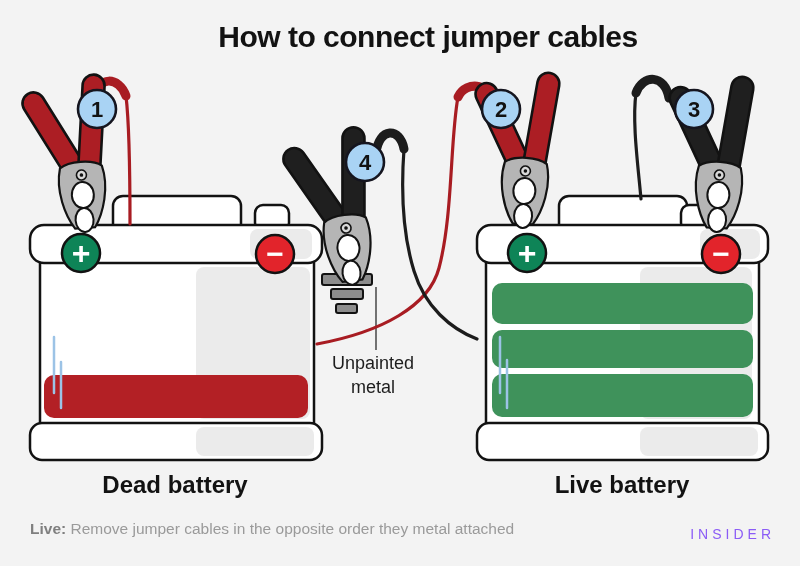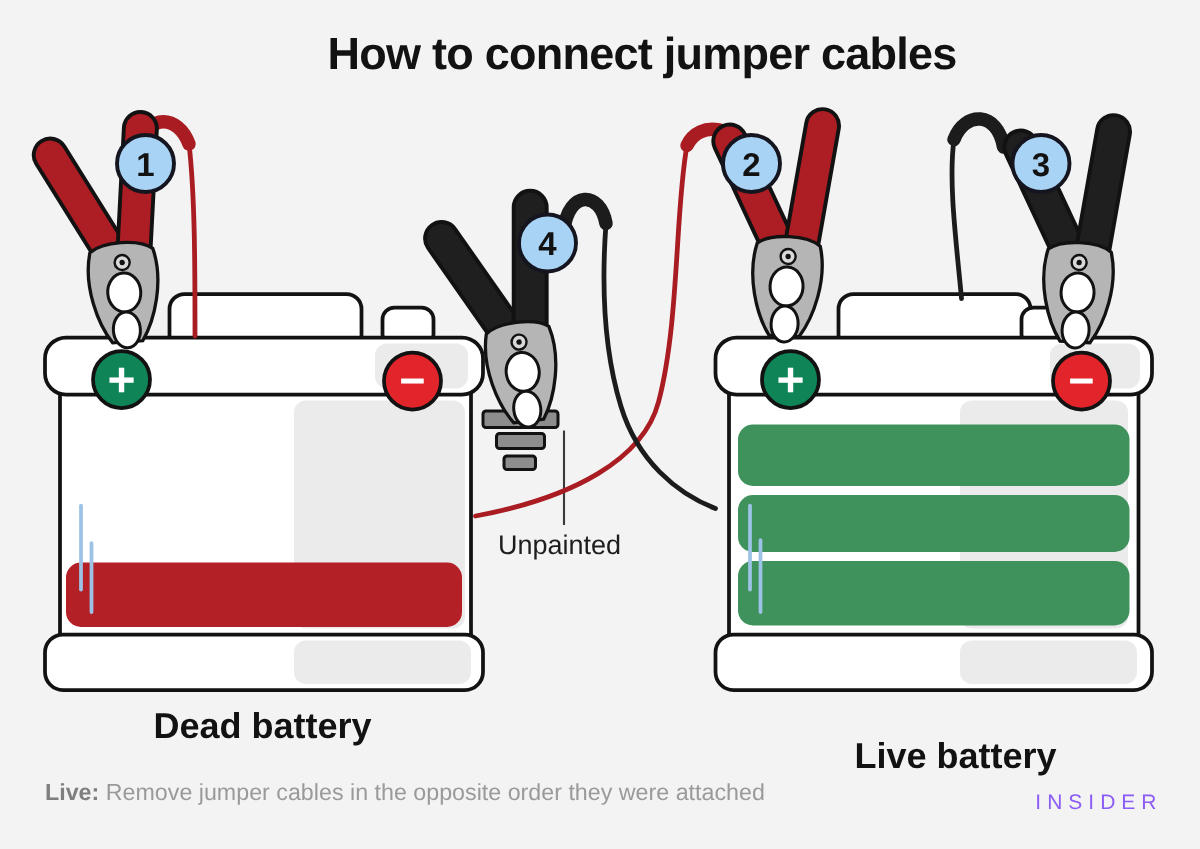--- a/index.html
+++ b/index.html
@@ -5,21 +5,21 @@
   html,body{margin:0;padding:0;}
   body{font-family:"Liberation Sans","DejaVu Sans",sans-serif;background:#f3f3f3;}
   .stage{position:relative;width:800px;height:566px;background:#f3f3f3;overflow:hidden;}
   .diagram-svg{position:absolute;left:0;top:0;}
 
   .page-title{position:absolute;left:0;top:20px;width:800px;text-align:center;
     font-size:30px;font-weight:700;color:#121212;letter-spacing:-0.5px;margin-left:28px;}
   .battery-label{position:absolute;top:471px;width:250px;text-align:center;
     font-size:24px;font-weight:700;color:#121212;}
   .battery-label.dead{left:50px;}
-  .battery-label.live{left:512px;margin-top:20px;}
+  .battery-label.live{left:497px;}
   .metal-label{position:absolute;left:302px;top:352px;width:142px;text-align:center;
     font-size:18px;line-height:1.32;font-weight:500;color:#1d1d1d;}
   .note{position:absolute;left:30px;top:520px;font-size:15.5px;color:#9a9a9a;}
   .note b{font-weight:700;color:#7f7f7f;}
   .brand{position:absolute;right:25px;top:526px;font-size:14px;letter-spacing:4px;
     color:#8b5cf6;font-weight:400;}
 
   
   .outline{stroke:#121212;stroke-width:2.5;}
   .battery-white{fill:#ffffff;}
@@ -135,21 +135,22 @@
     <g>
       <circle class="badge-circle" cx="365" cy="162" r="19"></circle>
       <text class="badge-num" x="365" y="170">4</text>
     </g>
   </svg>
 
   <div class="page-title">How to connect jumper cables</div>
 
   <div class="metal-label">
     <div>Unpainted</div>
+    <div>metal</div>
   </div>
 
   <div class="battery-label dead">Dead battery</div>
   <div class="battery-label live">Live battery</div>
 
-  <div class="note"><b>Live:</b><span> Remove jumper cables in the opposite order they were attached</span></div>
+  <div class="note"><b>Live:</b><span> Remove jumper cables in the opposite order they metal attached</span></div>
 
   <div class="brand">INSIDER</div>
 </div>
 
 </body></html>

